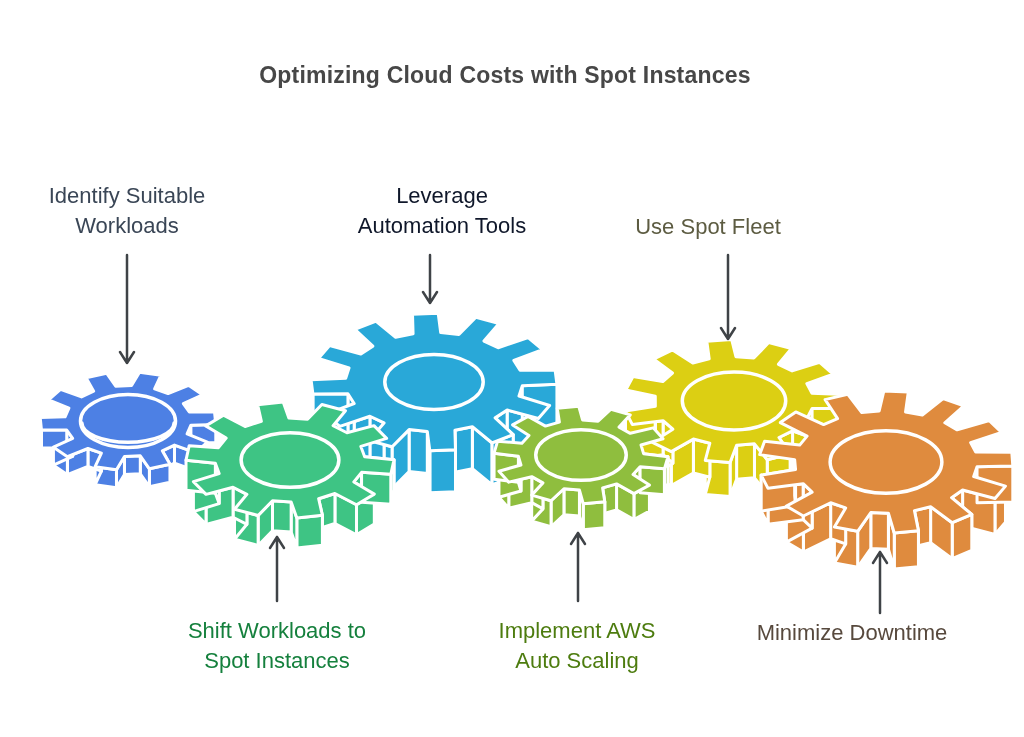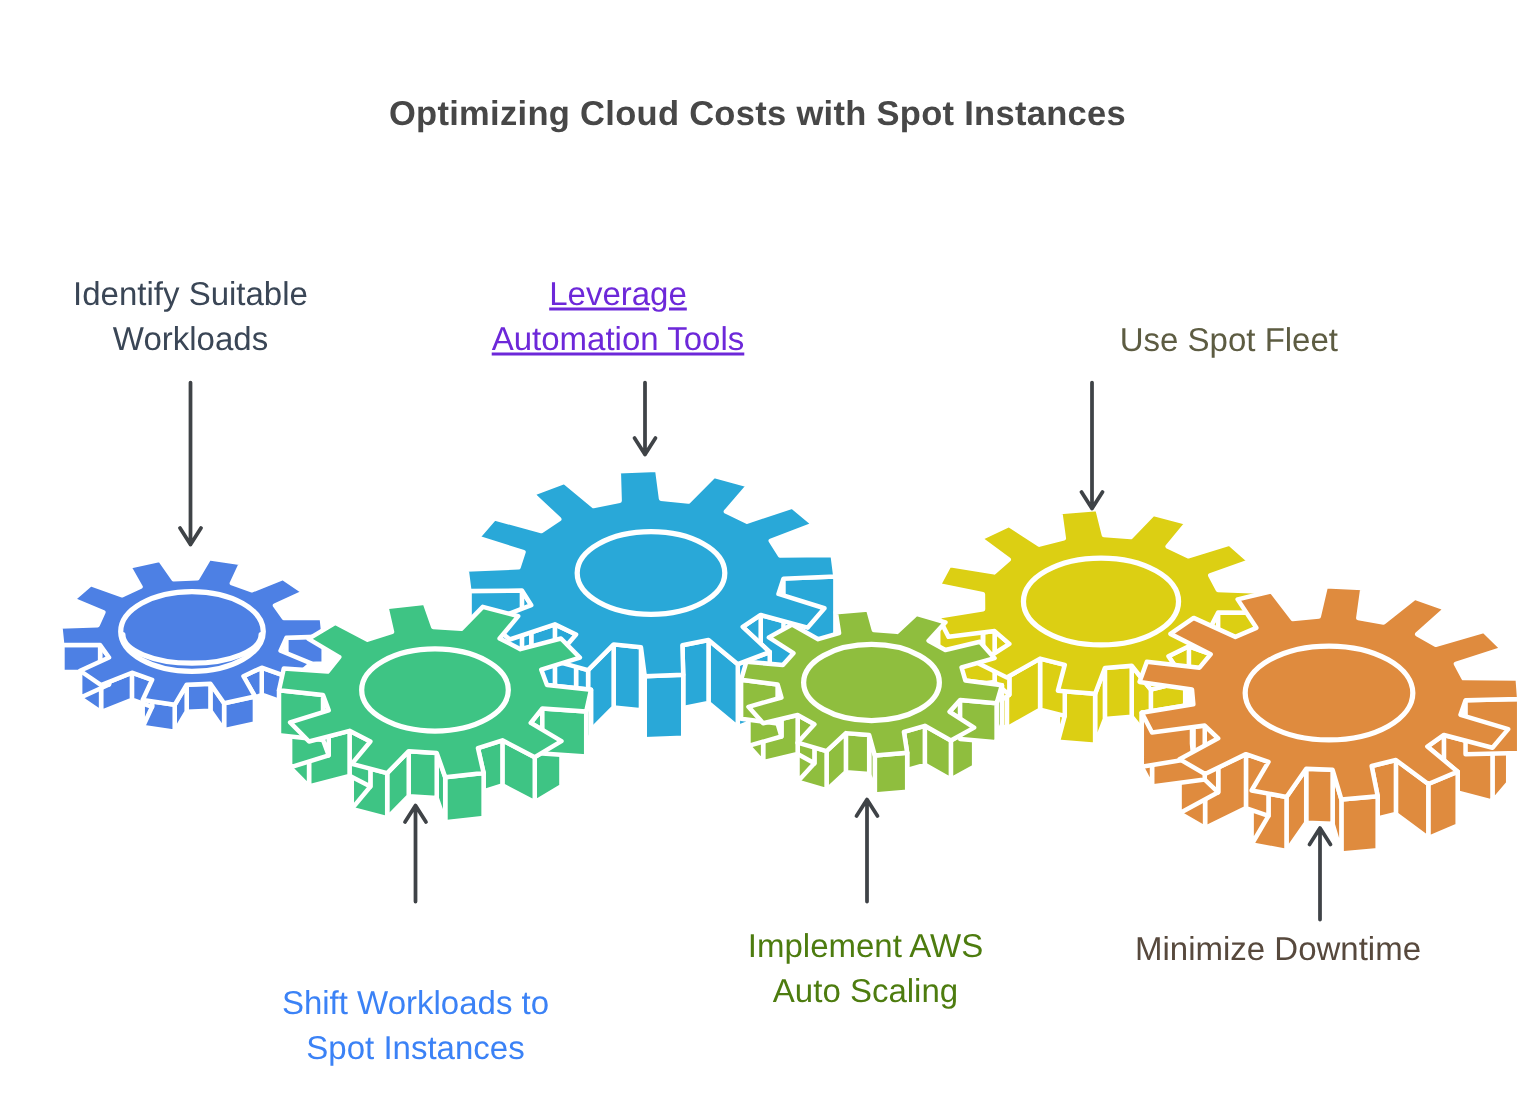--- a/index.html
+++ b/index.html
@@ -41,24 +41,24 @@
 </style>
 </head>
 <body>
 
 <div id="canvas">
 
   <div class="page-title" style="color: rgb(71, 71, 71);">Optimizing Cloud Costs with Spot Instances</div>
 
   <div class="step-label" style="left: -13px; top: 181px; color: rgb(58, 70, 86);">Identify Suitable
 Workloads</div>
-  <div class="step-label" style="left: 272px; top: 181px; color: #6d28d9; text-decoration: underline;">Leverage
+  <div class="step-label" style="left: 302px; top: 181px; color: #0f172a;">Leverage
 Automation Tools</div>
-  <div class="step-label" style="left: 612px; top: 212px; color: rgb(93, 92, 66); text-align: right;">Use Spot Fleet</div>
-  <div class="step-label" style="left: 137px; top: 616px; color: #3b82f6; margin-top: 38px;">Shift Workloads to
+  <div class="step-label" style="left: 568px; top: 212px; color: rgb(93, 92, 66);">Use Spot Fleet</div>
+  <div class="step-label" style="left: 137px; top: 616px; color: #15803d;">Shift Workloads to
 Spot Instances</div>
   <div class="step-label" style="left: 437px; top: 616px; color: #4d7c0f;">Implement AWS
 Auto Scaling</div>
   <div class="step-label" style="left: 712px; top: 618px; color: rgb(87, 73, 61);">Minimize Downtime</div>
 
   <svg id="gear-layer" width="1024" height="737" viewBox="0 0 1024 737">
 
     <g>
         <path d="M522.3063217162673,385.75104474168876 L518.983963047506,395.95062874276664 L518.983963047506,437.95062874276664 L522.3063217162673,427.75104474168876 Z" fill="#29a8d8" stroke="#ffffff" stroke-width="3" stroke-linejoin="round"></path>
         <path d="M518.983963047506,395.95062874276664 L549.6278325263322,405.4880072095167 L549.6278325263322,447.4880072095167 L518.983963047506,437.95062874276664 Z" fill="#29a8d8" stroke="#ffffff" stroke-width="3" stroke-linejoin="round"></path>

